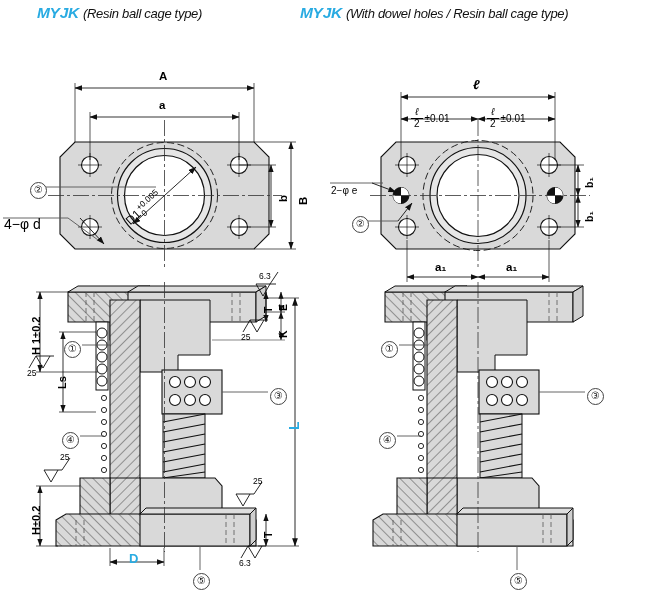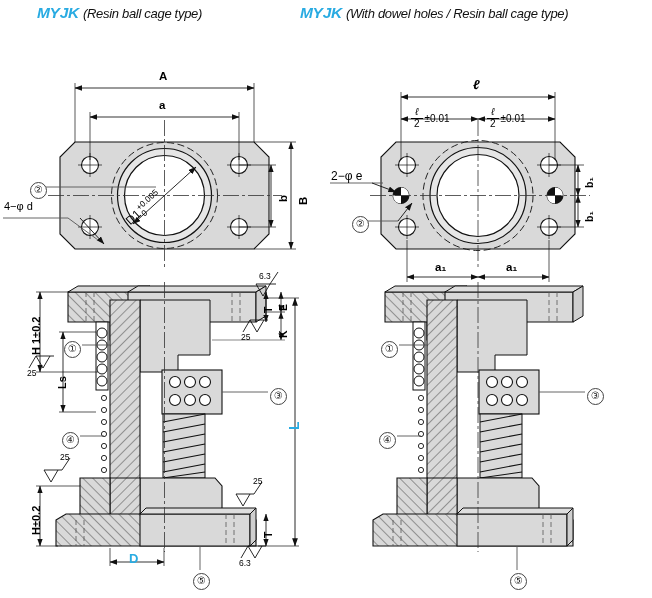--- a/index.html
+++ b/index.html
@@ -421,21 +421,21 @@
 <div class="abs lbl b rot90" style="left:277px;top:202px;">b</div>
 <div class="abs" style="left:121px;top:215px;transform:rotate(-42deg);transform-origin:left top;">
   <span class="d1wrap">
     <span>D1</span>
     <span class="tol" style="margin-left:1px;">
       <span style="display:block;">+0.005</span>
       <span style="display:block;">0</span>
     </span>
   </span>
 </div>
-<div class="abs lbl" style="left:4px;top:200px;font-size:11px;">4−φ d</div>
+<div class="abs lbl" style="left:4px;top:216px;font-size:14px;">4−φ d</div>
 <div class="abs" style="left:30px;top:179px;"><span class="circnum">②</span></div>
 
 <div class="abs lbl b rot90" style="left:30px;top:355px;font-size:11px;">H 1±0.2</div>
 <div class="abs lbl b rot90" style="left:56px;top:389px;font-size:11px;">Ls</div>
 <div class="abs lbl b rot90" style="left:30px;top:535px;font-size:11px;">H±0.2</div>
 <div class="abs lbl cyan" style="left:129px;top:551px;font-size:13px;">D</div>
 <div class="abs lbl cyan rot90" style="left:286px;top:430px;font-size:14px;">L</div>
 <div class="abs lbl b rot90" style="left:262px;top:313px;font-size:10.5px;">T</div>
 <div class="abs lbl b rot90" style="left:262px;top:538px;font-size:10.5px;">T</div>
 <div class="abs lbl b rot90" style="left:277px;top:338px;font-size:10.5px;">K</div>
@@ -467,19 +467,19 @@
       <span class="n" style="font-style:italic;">ℓ</span>
       <span class="d">2</span>
     </span>
     <span style="margin-left:2px;">±0.01</span>
   </span>
 </div>
 <div class="abs lbl b rot90" style="left:583px;top:188px;font-size:10.5px;">b₁</div>
 <div class="abs lbl b rot90" style="left:583px;top:222px;font-size:10.5px;">b₁</div>
 <div class="abs lbl b" style="left:435px;top:261px;font-size:11.5px;">a₁</div>
 <div class="abs lbl b" style="left:506px;top:261px;font-size:11.5px;">a₁</div>
-<div class="abs lbl" style="left:331px;top:169px;font-size:12px;">2−φ e</div>
+<div class="abs lbl" style="left:331px;top:185px;font-size:10px;">2−φ e</div>
 <div class="abs" style="left:352px;top:213px;"><span class="circnum">②</span></div>
 
 <div class="abs" style="left:381px;top:338px;"><span class="circnum">①</span></div>
 <div class="abs" style="left:587px;top:385px;"><span class="circnum">③</span></div>
 <div class="abs" style="left:379px;top:429px;"><span class="circnum">④</span></div>
 <div class="abs" style="left:510px;top:570px;"><span class="circnum">⑤</span></div>
 
 </body></html>

